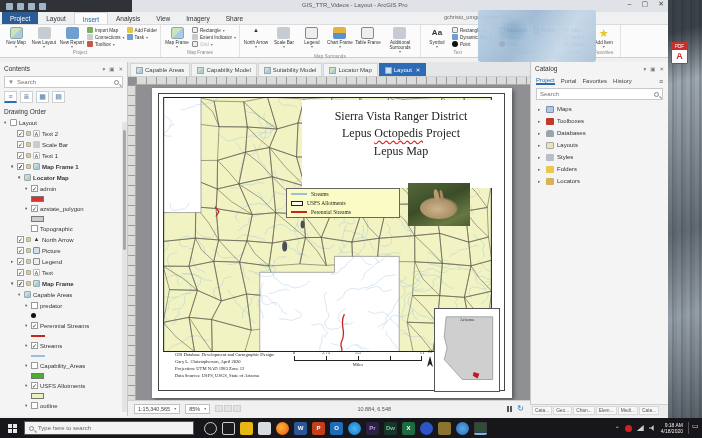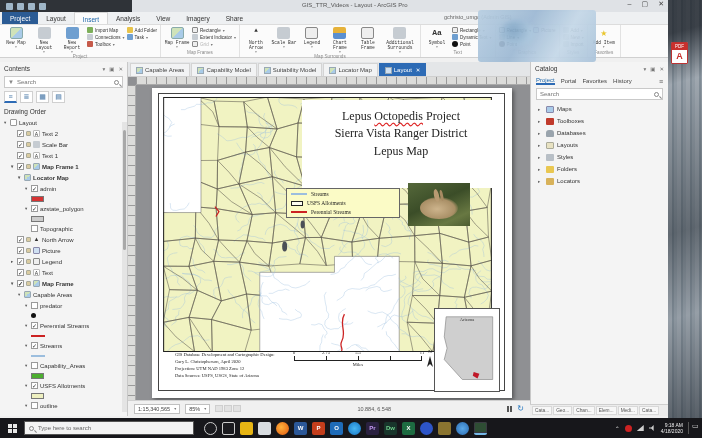--- a/index.html
+++ b/index.html
@@ -17,21 +17,21 @@
 
   
   .ribbon-tabs { position:absolute; left:0; top:12px; width:668px; height:13px; background:#eef0f2; display:flex; align-items:stretch; padding-left:2px; border-bottom:1px solid #dcdcdc; }
   .rtab { font-size:6.5px; color:#333; padding:3px 8px 0 8px; }
   .rtab.project { background:#2b5b94; color:#fff; }
   .rtab.active { background:#fbfbfb; color:#1d66a9; border:1px solid #d5d5d5; border-bottom:none; }
   .ribbon-body { position:absolute; left:0; top:25px; width:668px; height:33px; background:#fbfbfb; display:flex; border-bottom:1px solid #d0d0d0; }
   .rgroup { display:flex; flex-direction:column; border-right:1px solid #e2e2e2; padding:1px 3px 0 3px; }
   .rgroup .gitems { flex:1; display:flex; gap:2px; }
   .rgroup .glabel { font-size:4.6px; color:#8a8a8a; text-align:center; height:7px; }
-  .bigbtn { display:flex; flex-direction:column; align-items:center; width:26px; font-size:4.6px; color:#333; text-align:center; line-height:1.1;font-family:Liberation Mono, monospace; }
+  .bigbtn { display:flex; flex-direction:column; align-items:center; width:26px; font-size:4.6px; color:#333; text-align:center; line-height:1.1; }
   .bigbtn .bicon { width:13px; height:12px; border-radius:2px; margin:1px 0; }
   .caret { color:#777; font-size:4px; }
   .smallcol { display:flex; flex-direction:column; justify-content:flex-start; gap:1px; padding-top:1px; }
   .smallbtn { display:flex; align-items:center; gap:2px; font-size:4.6px; color:#333; white-space:nowrap; }
   .smallbtn .sicon { width:6px; height:6px; border-radius:1px; display:inline-block; }
   .smallbtn.disabled { color:#b5b5b5; }
   .ic-green { background:#7daf5a; } .ic-yellow { background:#e7c34a; } .ic-blue { background:#6f9fd0; }
   .ic-map { background:linear-gradient(135deg,#cfe3b9 50%,#a9cbe8 50%); border:1px solid #8aa; }
   .ic-gray { background:#c6ccd2; } .ic-red { background:#c65a4a; } .ic-chart { background:linear-gradient(180deg,#e6b23a 50%,#5a8fd0 50%); }
   .ic-table { background:#eee; border:1px solid #888; }
@@ -644,22 +644,22 @@
             <ellipse cx="122" cy="150" rx="2.5" ry="5" fill="#4a4f57"></ellipse>
             <ellipse cx="210" cy="100" rx="2" ry="6" fill="#4a4f57"></ellipse>
             <ellipse cx="299" cy="62" rx="2" ry="8" fill="#4a4f57"></ellipse>
             <ellipse cx="302" cy="112" rx="2" ry="10" fill="#4a4f57"></ellipse>
             <ellipse cx="140" cy="128" rx="2" ry="4" fill="#4a4f57"></ellipse>
             <path d="M182,218 C176,228 185,236 179,246 C177,250 181,253 179,255 M52,110 l4,5 l-3,5" fill="none" stroke="#cc2222" stroke-width="1.3"></path>
           </g>
         <rect x="0.5" y="0.5" width="329" height="255" fill="none" stroke="#222" stroke-width="1"></rect>
       </svg>
       <div class="mtitle">
+        <div>Sierra Vista Ranger District</div>
         <div><span>Lepus </span><span class="sp-err">Octopedis</span><span> Project</span></div>
-        <div>Sierra Vista Ranger District</div>
         <div>Lepus Map</div>
       </div>
       <div class="mlegend">
         <div class="lrow">
             <span class="lkey-line" style="background: rgb(156, 190, 222);"></span>
             <span>Streams</span>
           </div>
         <div class="lrow">
             <span class="lkey-rect"></span>
             <span>USFS Allotments</span>

